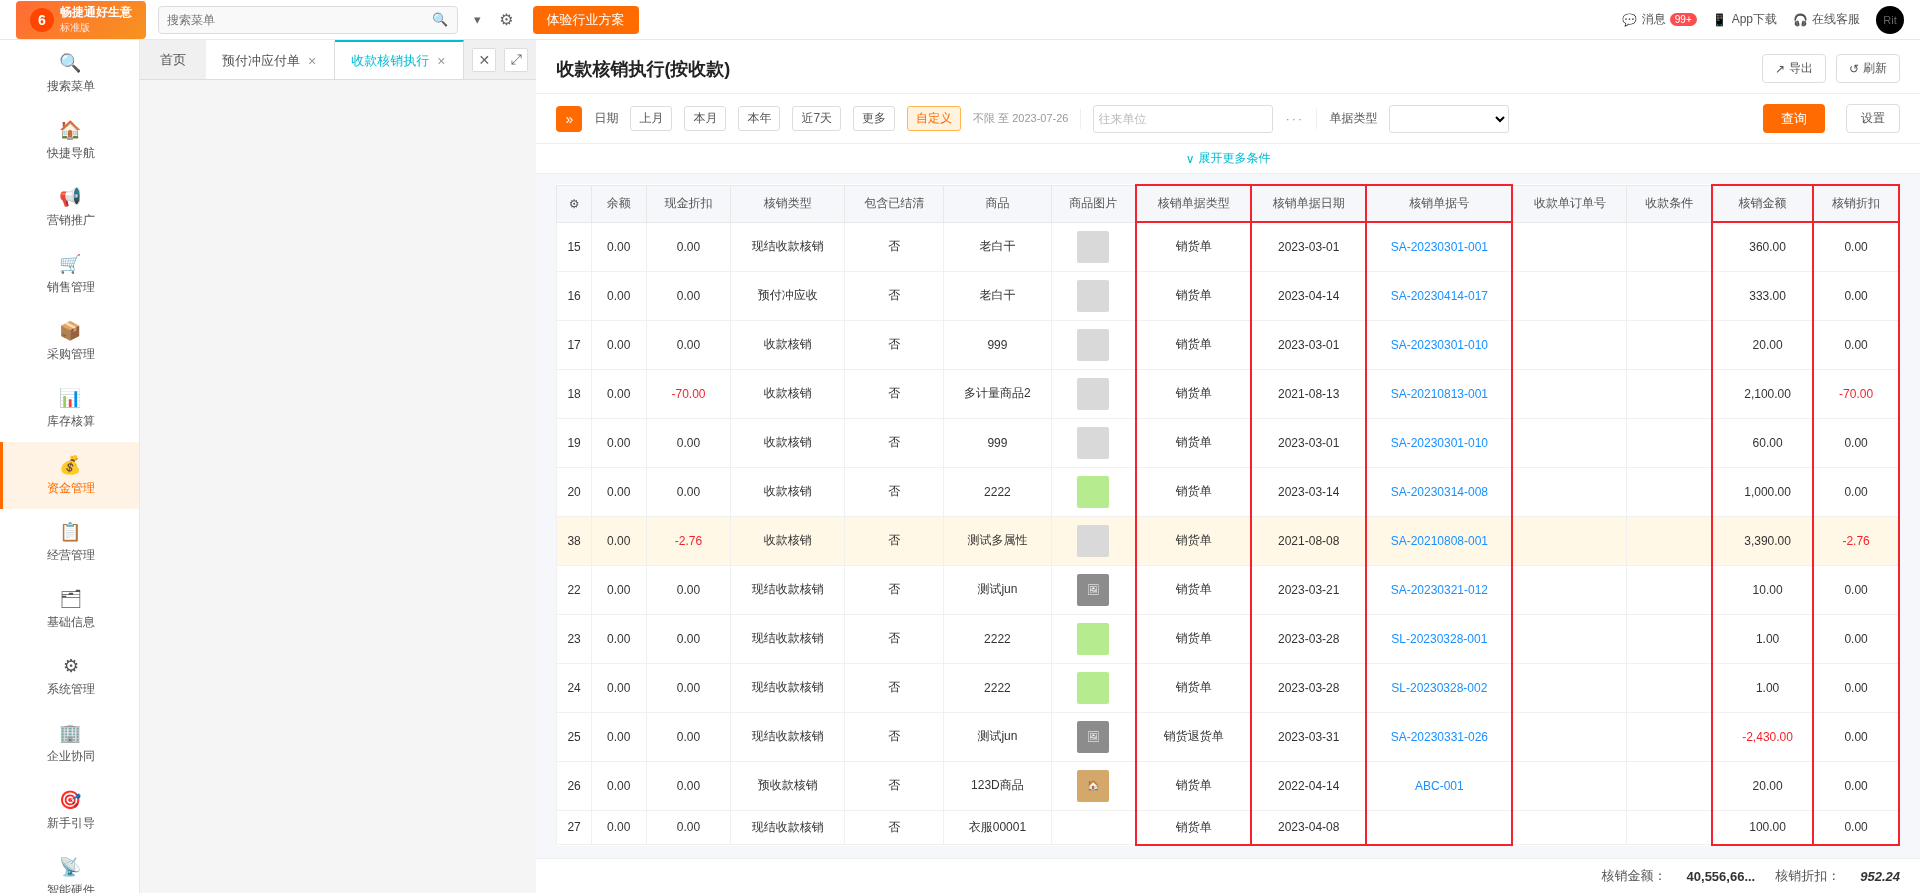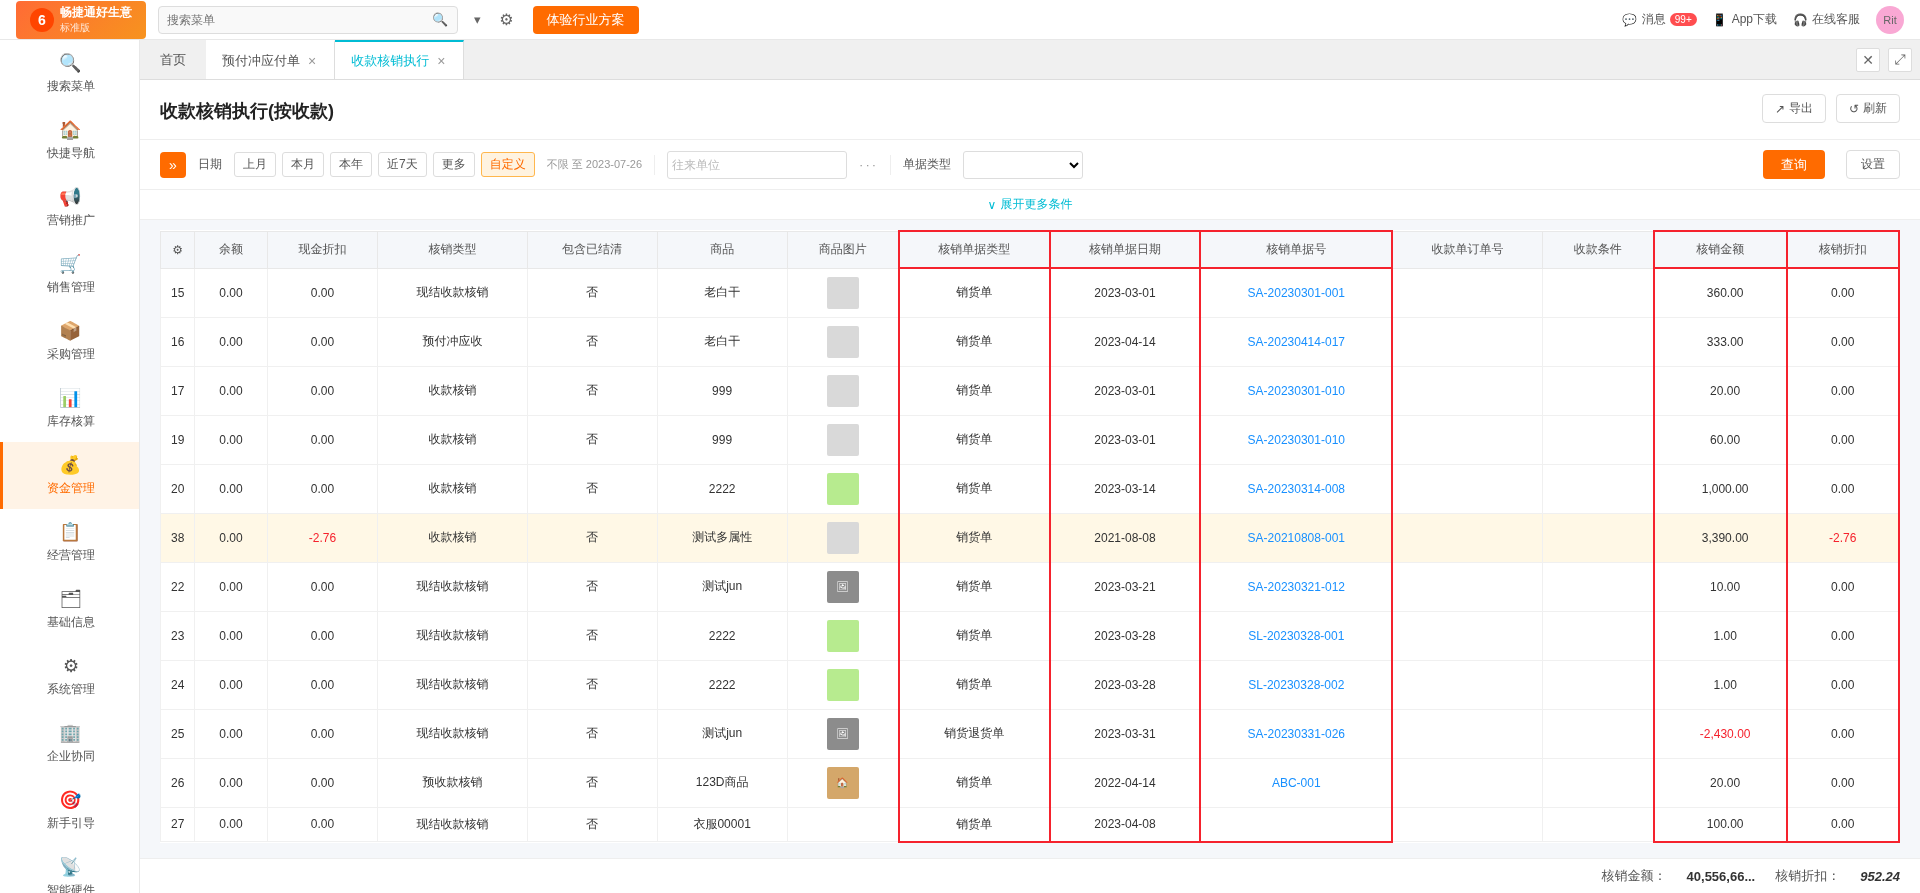--- a/index.html
+++ b/index.html
@@ -10,53 +10,53 @@
     .top-bar-logo { width: 130px; height: 38px; background: linear-gradient(135deg, #ff6b35, #f7931e); display: flex; align-items: center; justify-content: center; color: #fff; font-size: 12px; border-radius: 4px; flex-shrink: 0; }
     .top-bar-logo-icon { width: 24px; height: 24px; background: #ff4500; border-radius: 50%; margin-right: 6px; display: flex; align-items: center; justify-content: center; color: #fff; font-size: 14px; font-weight: bold; }
     .top-bar-search { flex: 1; max-width: 300px; height: 28px; border: 1px solid #ddd; border-radius: 4px; padding: 0 8px; background: #f9f9f9; display: flex; align-items: center; }
     .top-bar-search input { border: none; background: transparent; outline: none; font-size: 12px; width: 100%; color: #999; }
     .top-bar-dropdown { margin-left: 4px; color: #666; cursor: pointer; }
     .top-bar-gear { width: 28px; height: 28px; display: flex; align-items: center; justify-content: center; color: #666; cursor: pointer; font-size: 16px; }
     .top-bar-btn { background: #ff6b00; color: #fff; border: none; border-radius: 4px; padding: 5px 14px; font-size: 13px; cursor: pointer; }
     .top-bar-right { margin-left: auto; display: flex; align-items: center; gap: 16px; }
     .top-bar-right-item { display: flex; align-items: center; gap: 4px; color: #555; font-size: 12px; cursor: pointer; }
     .badge { background: #ff4d4f; color: #fff; border-radius: 10px; padding: 1px 5px; font-size: 10px; }
-    .top-bar-avatar { width: 28px; height: 28px; background: #f9a8d4; border-radius: 50%; display: flex; align-items: center; justify-content: center; font-size: 11px; color: #666; }
+    .top-bar-avatar { width: 28px; height: 28px; background: #000000; border-radius: 50%; display: flex; align-items: center; justify-content: center; font-size: 11px; color: #666; }
 
     
     .layout { display: flex; height: calc(893px - 40px); }
     .sidebar { width: 140px; background: #fff; border-right: 1px solid #e8e8e8; display: flex; flex-direction: column; overflow-y: auto; flex-shrink: 0; }
     .sidebar-item { display: flex; flex-direction: column; align-items: center; padding: 12px 8px; cursor: pointer; color: #555; font-size: 12px; gap: 4px; border-left: 3px solid transparent; }
     .sidebar-item.active { background: #fff3e6; color: #ff6b00; border-left-color: #ff6b00; }
     .sidebar-item-icon { font-size: 18px; }
 
     
-    .main { flex: 1; display: flex; flex-direction: column; overflow: hidden; }
+    .main { flex: 1; display: flex; overflow: hidden; }
 
     
     .tab-bar { height: 40px; background: #f0f0f0; display: flex; align-items: stretch; border-bottom: 1px solid #ddd; }
     .tab-home { padding: 0 20px; display: flex; align-items: center; color: #555; font-size: 13px; cursor: pointer; background: #f0f0f0; }
     .tab { display: flex; align-items: center; padding: 0 16px; background: #fff; border-right: 1px solid #ddd; border-top: 2px solid transparent; font-size: 13px; cursor: pointer; gap: 6px; color: #555; }
     .tab.active { border-top-color: #00bcd4; color: #00bcd4; }
     .tab-close { font-size: 14px; color: #999; padding: 2px; border-radius: 2px; }
     .tab-bar-actions { margin-left: auto; display: flex; align-items: center; padding: 0 8px; gap: 8px; }
     .tab-action-btn { width: 24px; height: 24px; display: flex; align-items: center; justify-content: center; color: #666; cursor: pointer; font-size: 14px; border: 1px solid #ddd; border-radius: 2px; background: #fff; }
 
     
     .page-content { flex: 1; overflow: hidden; display: flex; flex-direction: column; padding: 0; background: #f5f7fa; }
-    .page-header { background: #fff; padding: 14px 20px 16px; border-bottom: 1px solid #eee; display: flex; align-items: flex-end; justify-content: space-between; }
+    .page-header { background: #fff; padding: 14px 20px 10px; border-bottom: 1px solid #eee; display: flex; align-items: center; justify-content: space-between; }
     .page-title { font-size: 18px; font-weight: bold; color: #222; }
     .page-header-actions { display: flex; gap: 10px; }
     .action-btn { display: flex; align-items: center; gap: 4px; padding: 5px 12px; border: 1px solid #ddd; border-radius: 4px; background: #fff; color: #555; cursor: pointer; font-size: 12px; }
 
     
     .filter-bar { background: #fff; padding: 10px 20px; border-bottom: 1px solid #eee; display: flex; align-items: center; gap: 12px; flex-wrap: wrap; }
     .filter-expand-btn { width: 26px; height: 26px; background: #ff6b00; color: #fff; border: none; border-radius: 4px; cursor: pointer; display: flex; align-items: center; justify-content: center; font-size: 14px; }
     .filter-label { font-size: 12px; color: #555; white-space: nowrap; }
-    .filter-date-group { display: flex; align-items: flex-start; gap: 6px; }
+    .filter-date-group { display: flex; align-items: flex-start; gap: 12px; }
     .filter-date-btn { padding: 3px 8px; border: 1px solid #ddd; border-radius: 3px; background: #fff; font-size: 12px; cursor: pointer; color: #555; }
     .filter-date-btn.custom { background: #fff3e0; color: #ff6b00; border-color: #ffb74d; }
     .filter-date-range { font-size: 11px; color: #999; }
     .filter-divider { width: 1px; height: 20px; background: #eee; }
     .filter-input { height: 28px; border: 1px solid #ddd; border-radius: 3px; padding: 0 4px; font-size: 12px; outline: none; min-width: 180px; color: #333; }
     .filter-input::placeholder { color: #bbb; }
     .filter-dots { color: #999; letter-spacing: 2px; cursor: pointer; }
     .filter-select { height: 28px; border: 1px solid #ddd; border-radius: 3px; padding: 0 8px; font-size: 12px; outline: none; min-width: 120px; background: #fff; }
     .filter-query-btn { background: #ff6b00; color: #fff; border: none; border-radius: 4px; padding: 5px 18px; font-size: 13px; cursor: pointer; }
     .filter-setting-btn { background: #fff; color: #555; border: 1px solid #ddd; border-radius: 4px; padding: 5px 14px; font-size: 12px; cursor: pointer; }
@@ -318,20 +318,36 @@
                 <td><div style="width: 32px; height: 32px; border-radius: 2px; display: inline-flex; align-items: center; justify-content: center; font-size: 10px; color: rgb(170, 170, 170); vertical-align: middle; background: rgb(217, 217, 217);"></div></td>
                 <td class="col-type">销货单</td>
                 <td class="col-date">2023-03-01</td>
                 <td class="col-num"><a class="link-text" href="#">SA-20230301-010</a></td>
                 <td></td>
                 <td></td>
                 <td class="col-amount">20.00</td>
                 <td class="col-discount">0.00</td>
               </tr>
               <tr>
+                <td>18</td>
+                <td>0.00</td>
+                <td class="negative">-70.00</td>
+                <td>收款核销</td>
+                <td>否</td>
+                <td>多计量商品2</td>
+                <td><div style="width: 32px; height: 32px; border-radius: 2px; display: inline-flex; align-items: center; justify-content: center; font-size: 10px; color: rgb(170, 170, 170); vertical-align: middle; background: rgb(217, 217, 217);"></div></td>
+                <td class="col-type">销货单</td>
+                <td class="col-date">2021-08-13</td>
+                <td class="col-num"><a class="link-text" href="#">SA-20210813-001</a></td>
+                <td></td>
+                <td></td>
+                <td class="col-amount">2,100.00</td>
+                <td class="col-discount negative">-70.00</td>
+              </tr>
+              <tr>
                 <td>19</td>
                 <td>0.00</td>
                 <td>0.00</td>
                 <td>收款核销</td>
                 <td>否</td>
                 <td>999</td>
                 <td><div style="width: 32px; height: 32px; border-radius: 2px; display: inline-flex; align-items: center; justify-content: center; font-size: 10px; color: rgb(170, 170, 170); vertical-align: middle; background: rgb(217, 217, 217);"></div></td>
                 <td class="col-type">销货单</td>
                 <td class="col-date">2023-03-01</td>
                 <td class="col-num"><a class="link-text" href="#">SA-20230301-010</a></td>

